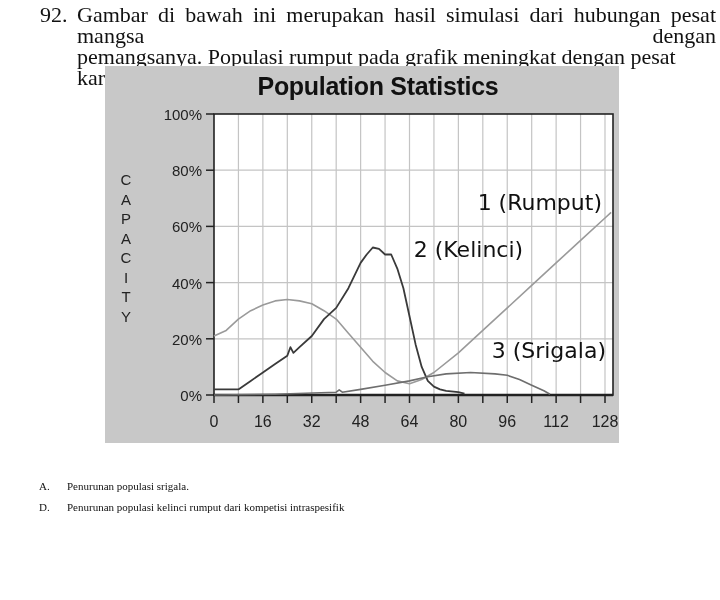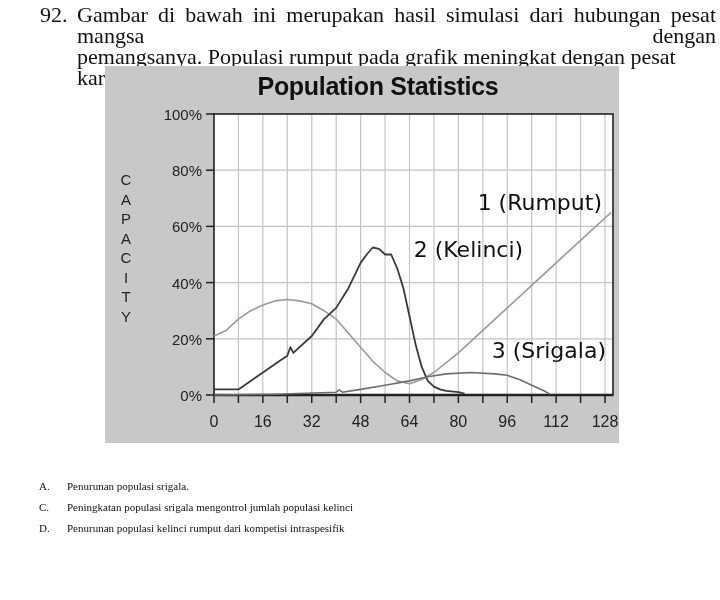--- a/index.html
+++ b/index.html
@@ -104,15 +104,14 @@
       <span>A</span>
       <span>C</span>
       <span>I</span>
       <span>T</span>
       <span>Y</span>
     </div>
 </div>
 
 <div class="options">
   <div class="option"><span class="opt-letter">A.</span><span>Penurunan populasi srigala.</span></div>
-  <div class="option"><span class="opt-letter">C.</span><span>Peningkatan populasi srigala mengontrol jumlah populasi kelinci</span></div>
   <div class="option"><span class="opt-letter">D.</span><span>Penurunan populasi kelinci rumput dari kompetisi intraspesifik</span></div>
 </div>
 
 </body></html>

